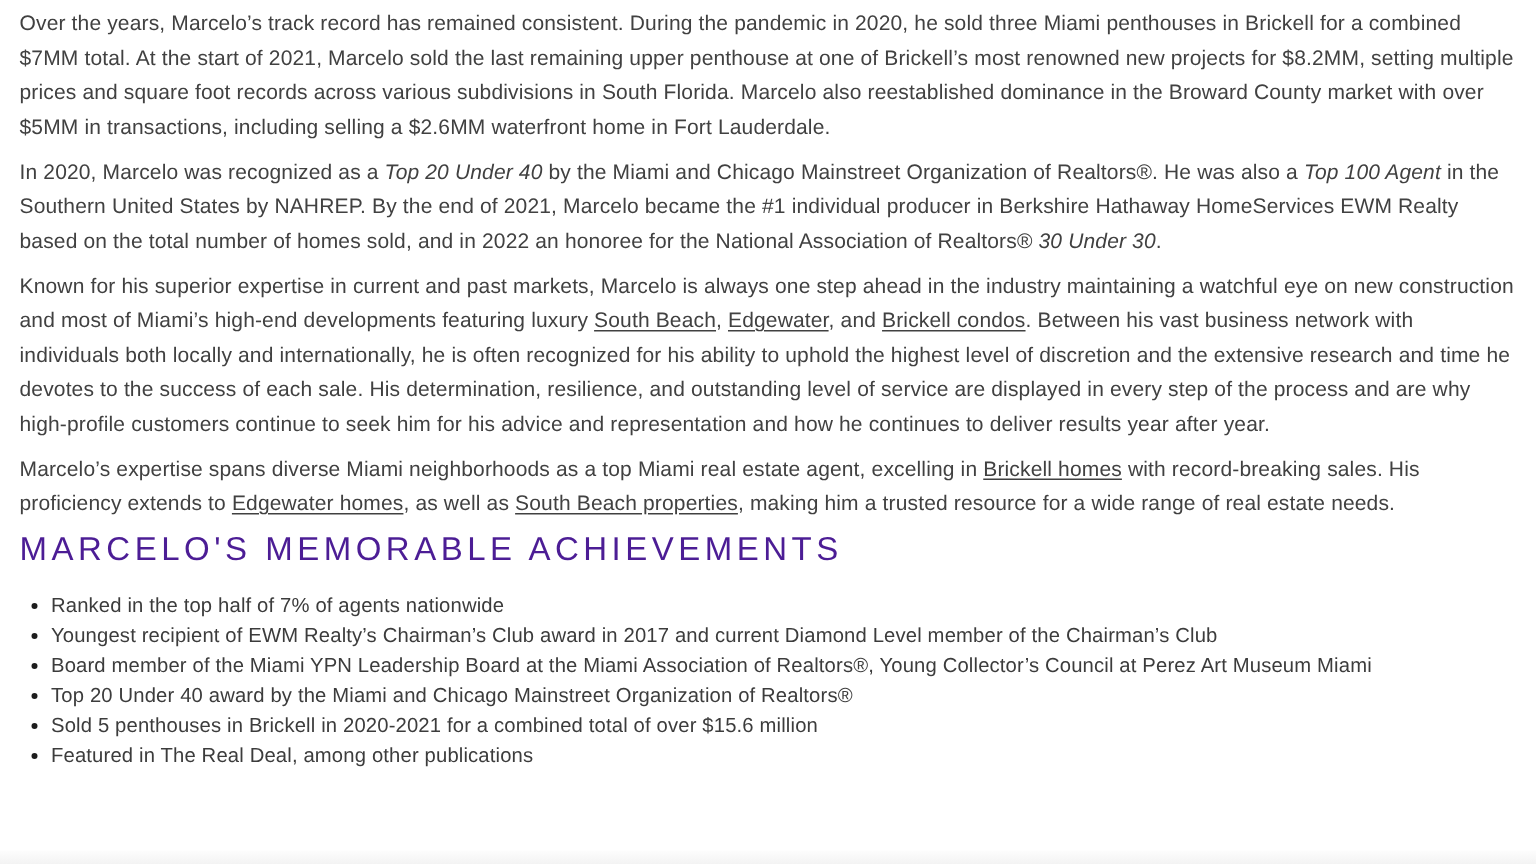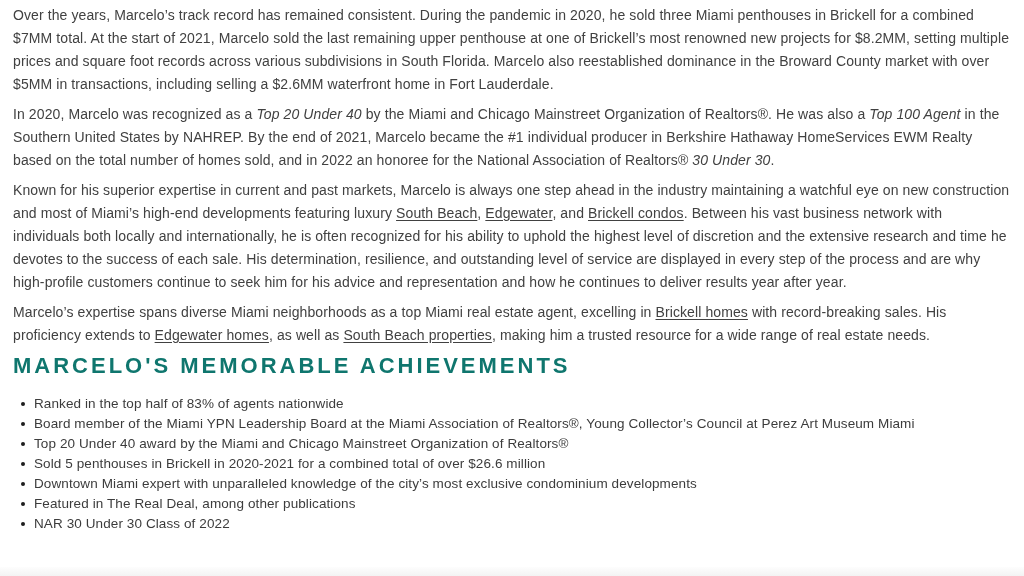--- a/index.html
+++ b/index.html
@@ -26,23 +26,23 @@
     color: inherit;
     text-decoration: underline;
     text-underline-offset: 2px;
     cursor: pointer;
     margin-top: 29px;
   }
   h2.achievements-heading {
     margin: 0;
     font-size: 22px;
     line-height: 24px;
-    font-weight: 700;
+    font-weight: 400;
     letter-spacing: 3px;
-    color: #0f766e;
+    color: #4c1d95;
     font-family: "Liberation Sans", sans-serif;
   }
   ul.achievements-list {
     list-style: none;
     margin: 16px 0 0 0;
     padding: 0;
     font-size: 13.5px;
     color: #3c3c3c;
     letter-spacing: 0.1px;
   }
@@ -79,24 +79,23 @@
 
   <p class="bio-p"><span>In 2020, Marcelo was recognized as a </span><em>Top 20 Under 40</em><span> by the Miami and Chicago Mainstreet Organization of Realtors®. He was also a </span><em>Top 100 Agent</em><span> in the Southern United States by NAHREP. By the end of 2021, Marcelo became the #1 individual producer in Berkshire Hathaway HomeServices EWM Realty based on the total number of homes sold, and in 2022 an honoree for the National Association of Realtors® </span><em>30 Under 30</em><span>.</span></p>
 
   <p class="bio-p"><span>Known for his superior expertise in current and past markets, Marcelo is always one step ahead in the industry maintaining a watchful eye on new construction and most of Miami’s high-end developments featuring luxury </span><a class="inline-link">South Beach</a><span>, </span><a class="inline-link">Edgewater</a><span>, and </span><a class="inline-link">Brickell condos</a><span>. Between his vast business network with individuals both locally and internationally, he is often recognized for his ability to uphold the highest level of discretion and the extensive research and time he devotes to the success of each sale. His determination, resilience, and outstanding level of service are displayed in every step of the process and are why high-profile customers continue to seek him for his advice and representation and how he continues to deliver results year after year.</span></p>
 
   <p class="bio-p"><span>Marcelo’s expertise spans diverse Miami neighborhoods as a top Miami real estate agent, excelling in </span><a class="inline-link">Brickell homes</a><span> with record-breaking sales. His proficiency extends to </span><a class="inline-link">Edgewater homes</a><span>, as well as </span><a class="inline-link">South Beach properties</a><span>, making him a trusted resource for a wide range of real estate needs.</span></p>
 
   <h2 class="achievements-heading">MARCELO'S MEMORABLE ACHIEVEMENTS</h2>
 
   <ul class="achievements-list">
-    <li>Ranked in the top half of 83% of agents nationwide</li>
+    <li>Ranked in the top half of 7% of agents nationwide</li>
+    <li>Youngest recipient of EWM Realty’s Chairman’s Club award in 2017 and current Diamond Level member of the Chairman’s Club</li>
     <li>Board member of the Miami YPN Leadership Board at the Miami Association of Realtors®, Young Collector’s Council at Perez Art Museum Miami</li>
     <li>Top 20 Under 40 award by the Miami and Chicago Mainstreet Organization of Realtors®</li>
-    <li>Sold 5 penthouses in Brickell in 2020-2021 for a combined total of over $26.6 million</li>
-    <li>Downtown Miami expert with unparalleled knowledge of the city’s most exclusive condominium developments</li>
+    <li>Sold 5 penthouses in Brickell in 2020-2021 for a combined total of over $15.6 million</li>
     <li>Featured in The Real Deal, among other publications</li>
-    <li>NAR 30 Under 30 Class of 2022</li>
   </ul>
 
 </div>
 
 <div class="section-divider"></div>
 
 </body></html>

